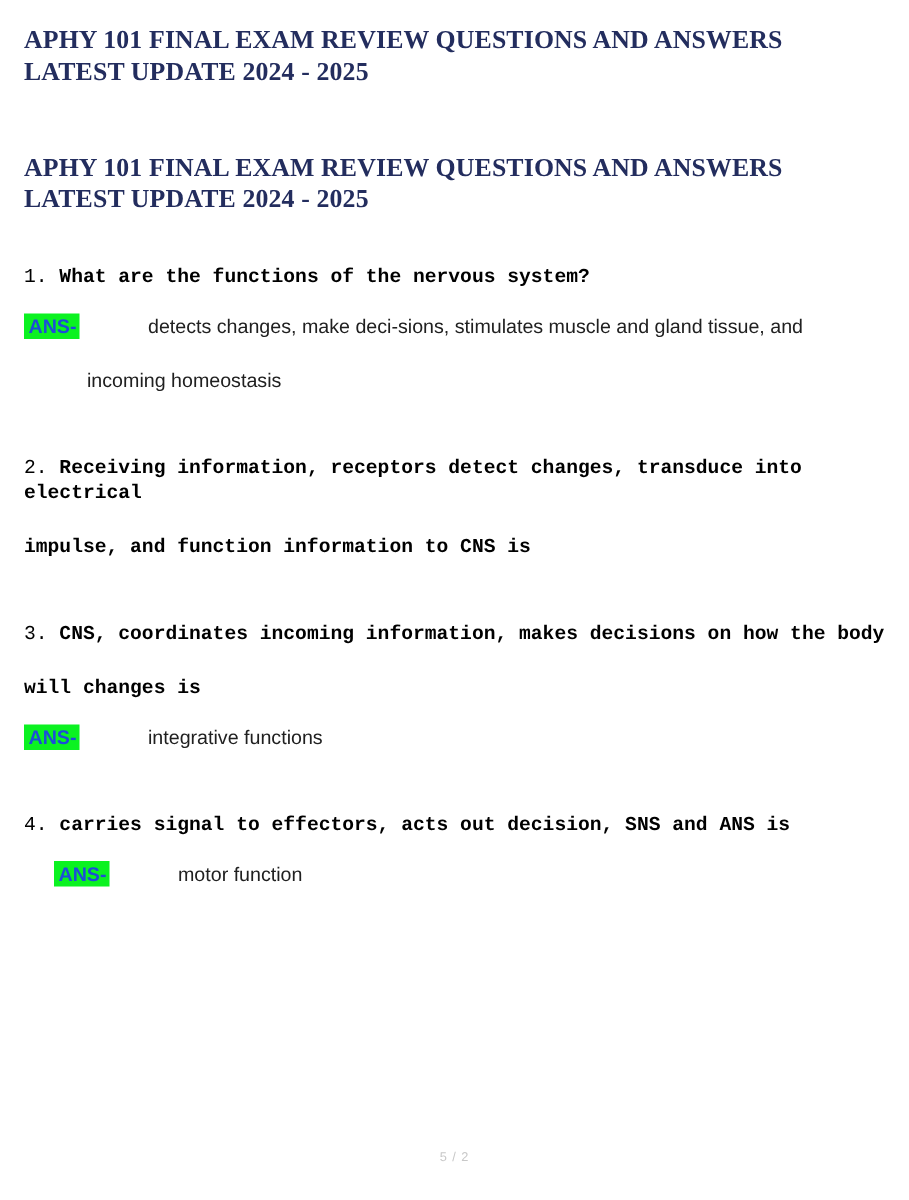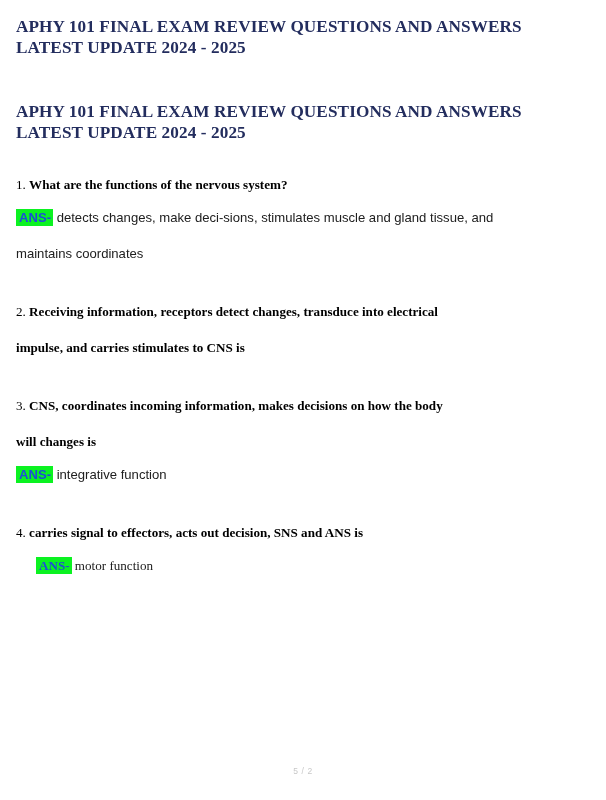--- a/index.html
+++ b/index.html
@@ -55,53 +55,53 @@
     right: 0;
     padding: 0 14px 0 16px;
   }
   .qa-block {
     margin-bottom: 41px;
   }
   .qa-block:last-child {
     margin-bottom: 0;
   }
   .question-line {
-    font-family: Liberation Serif, serif;
+    font-family: Liberation Mono, monospace;
     font-size: 13.1px;
     line-height: 17px;
     color: #000000;
     margin: 0 0 2px 0;
   }
   .q-num {
     font-weight: normal;
   }
   .q-text {
     font-weight: bold;
   }
   .answer-line {
     font-family: "Liberation Sans", sans-serif;
     font-size: 13.1px;
     line-height: 17px;
     color: #1a1a1a;
     margin: 0;
   }
   .answer-line.indented {
     padding-left: 20px;
-    font-family: Liberation Serif, serif;
   }
   .ans-tag {
     background: #00f32c;
     background: #0bf221;
     color: #1d4ed8;
     font-weight: bold;
     padding: 1px 2px 1px 3px;
   }
   .ans-text {
     font-weight: normal;
     color: #202020;
+    margin-left: 42px;
   }
 
   
   .wrapline {
     display: block;
     margin-top: 19px;
   }
   .wrapline-tight {
     display: block;
     margin-top: 16px;
@@ -131,40 +131,40 @@
 
   <div class="qa-list">
 
     <div class="qa-block">
       <p class="question-line">
         <span class="q-num">1.</span>
         <span class="q-text">What are the functions of the nervous system?</span>
       </p>
       <p class="answer-line">
         <span class="wrapline-tight"><span class="ans-tag">ANS-</span><span class="ans-text"> detects changes, make deci-sions, stimulates muscle and gland tissue, and</span></span>
-        <span class="wrapline ans-text">maintains coordinates</span>
+        <span class="wrapline ans-text">incoming homeostasis</span>
       </p>
     </div>
 
     <div class="qa-block">
       <p class="question-line">
         <span class="q-num">2.</span>
         <span class="q-text">Receiving information, receptors detect changes, transduce into electrical</span>
-        <span class="q-text wrapline">impulse, and carries stimulates to CNS is</span>
+        <span class="q-text wrapline">impulse, and function information to CNS is</span>
       </p>
     </div>
 
     <div class="qa-block">
       <p class="question-line">
         <span class="q-num">3.</span>
         <span class="q-text">CNS, coordinates incoming information, makes decisions on how the body</span>
         <span class="q-text wrapline">will changes is</span>
       </p>
       <p class="answer-line">
-        <span class="wrapline-tight"><span class="ans-tag">ANS-</span><span class="ans-text"> integrative function</span></span>
+        <span class="wrapline-tight"><span class="ans-tag">ANS-</span><span class="ans-text"> integrative functions</span></span>
       </p>
     </div>
 
     <div class="qa-block">
       <p class="question-line">
         <span class="q-num">4.</span>
         <span class="q-text">carries signal to effectors, acts out decision, SNS and ANS is</span>
       </p>
       <p class="answer-line indented">
         <span class="wrapline-tight"><span class="ans-tag">ANS-</span><span class="ans-text"> motor function</span></span>

